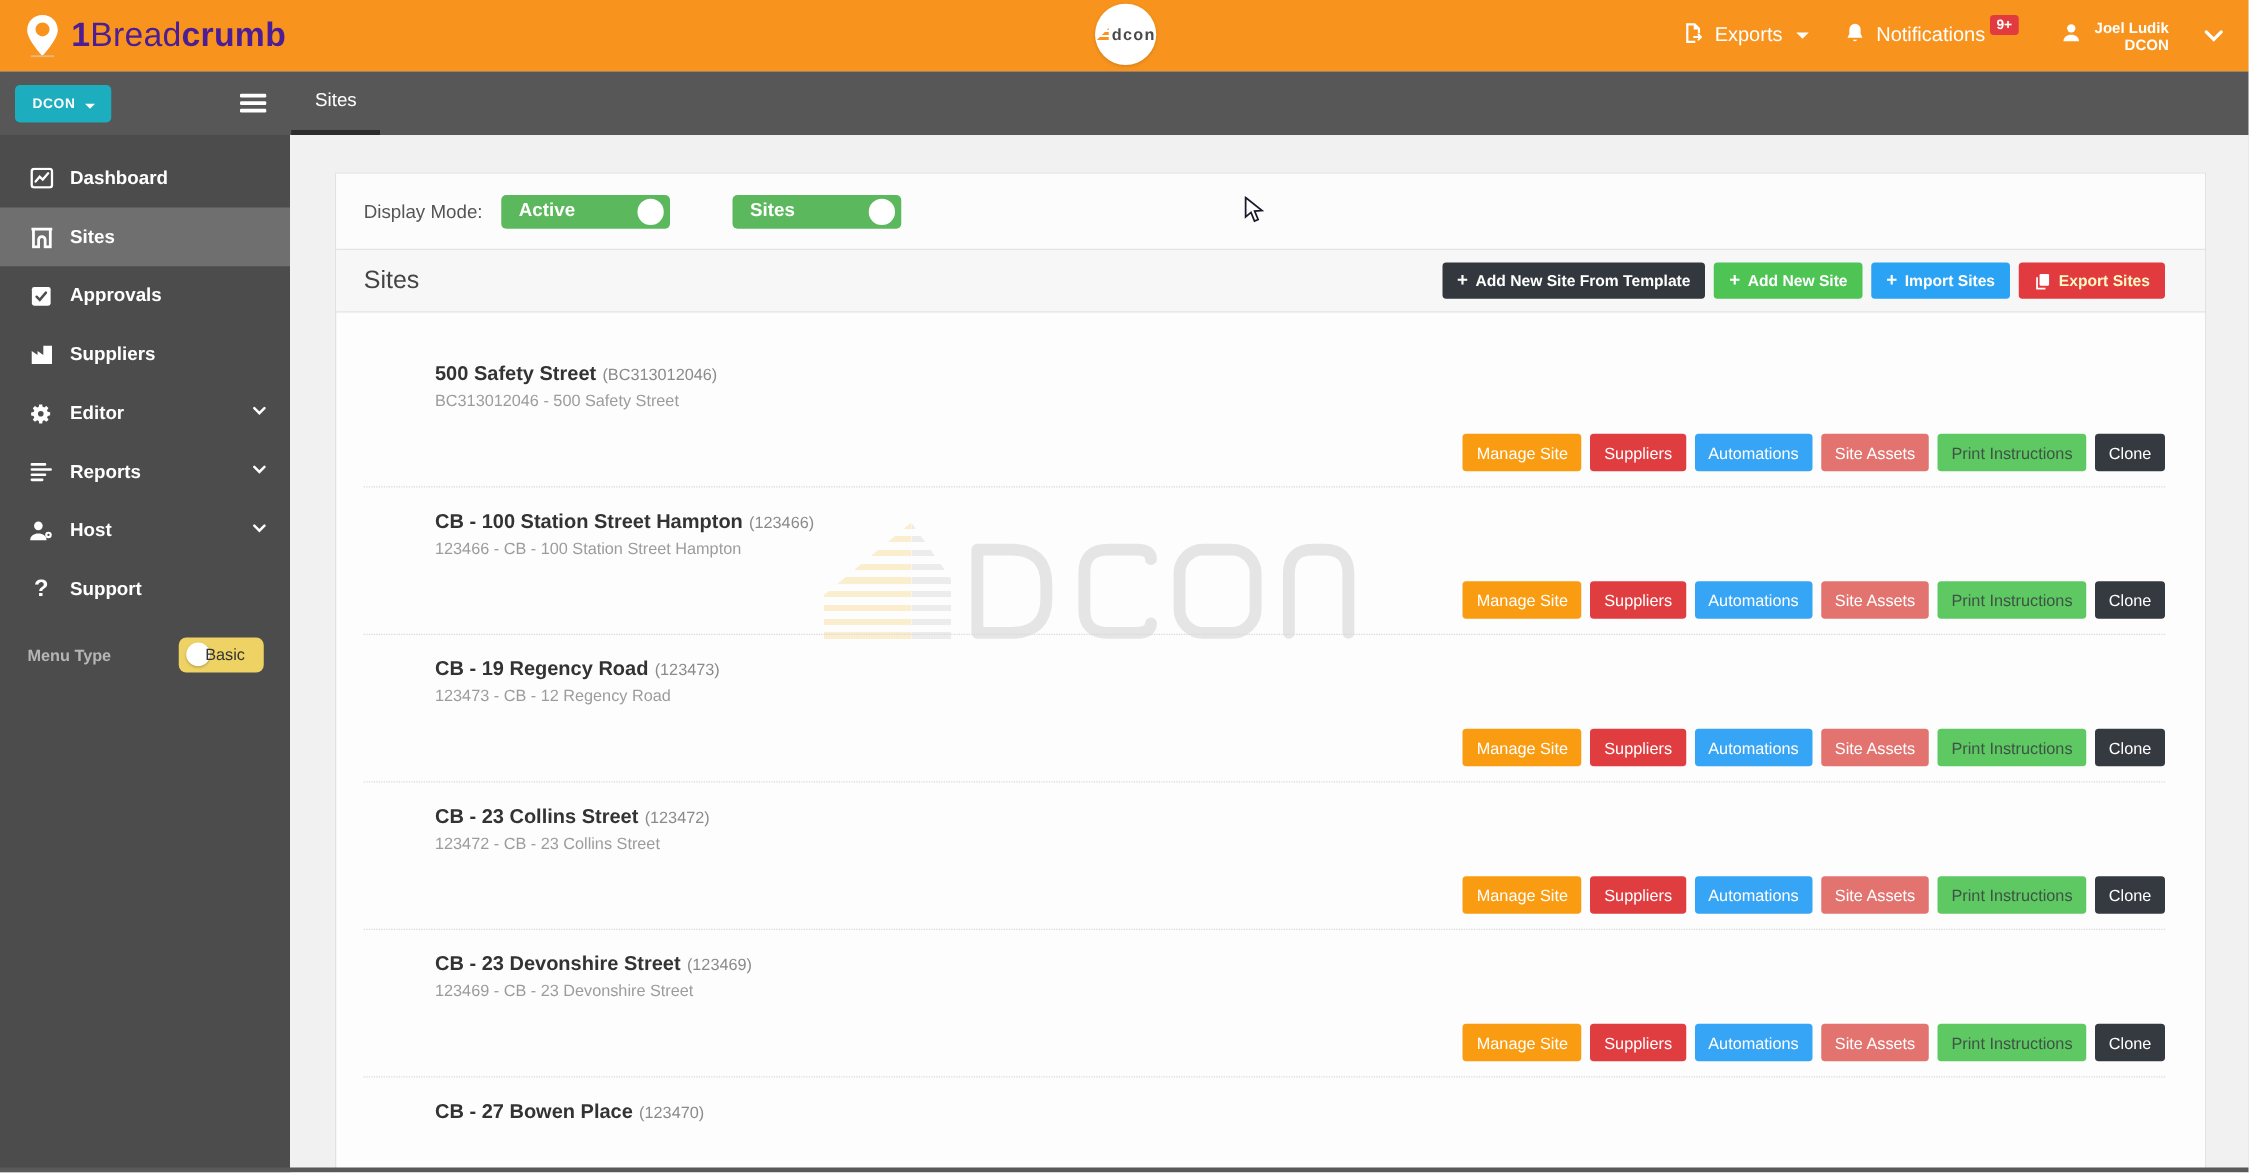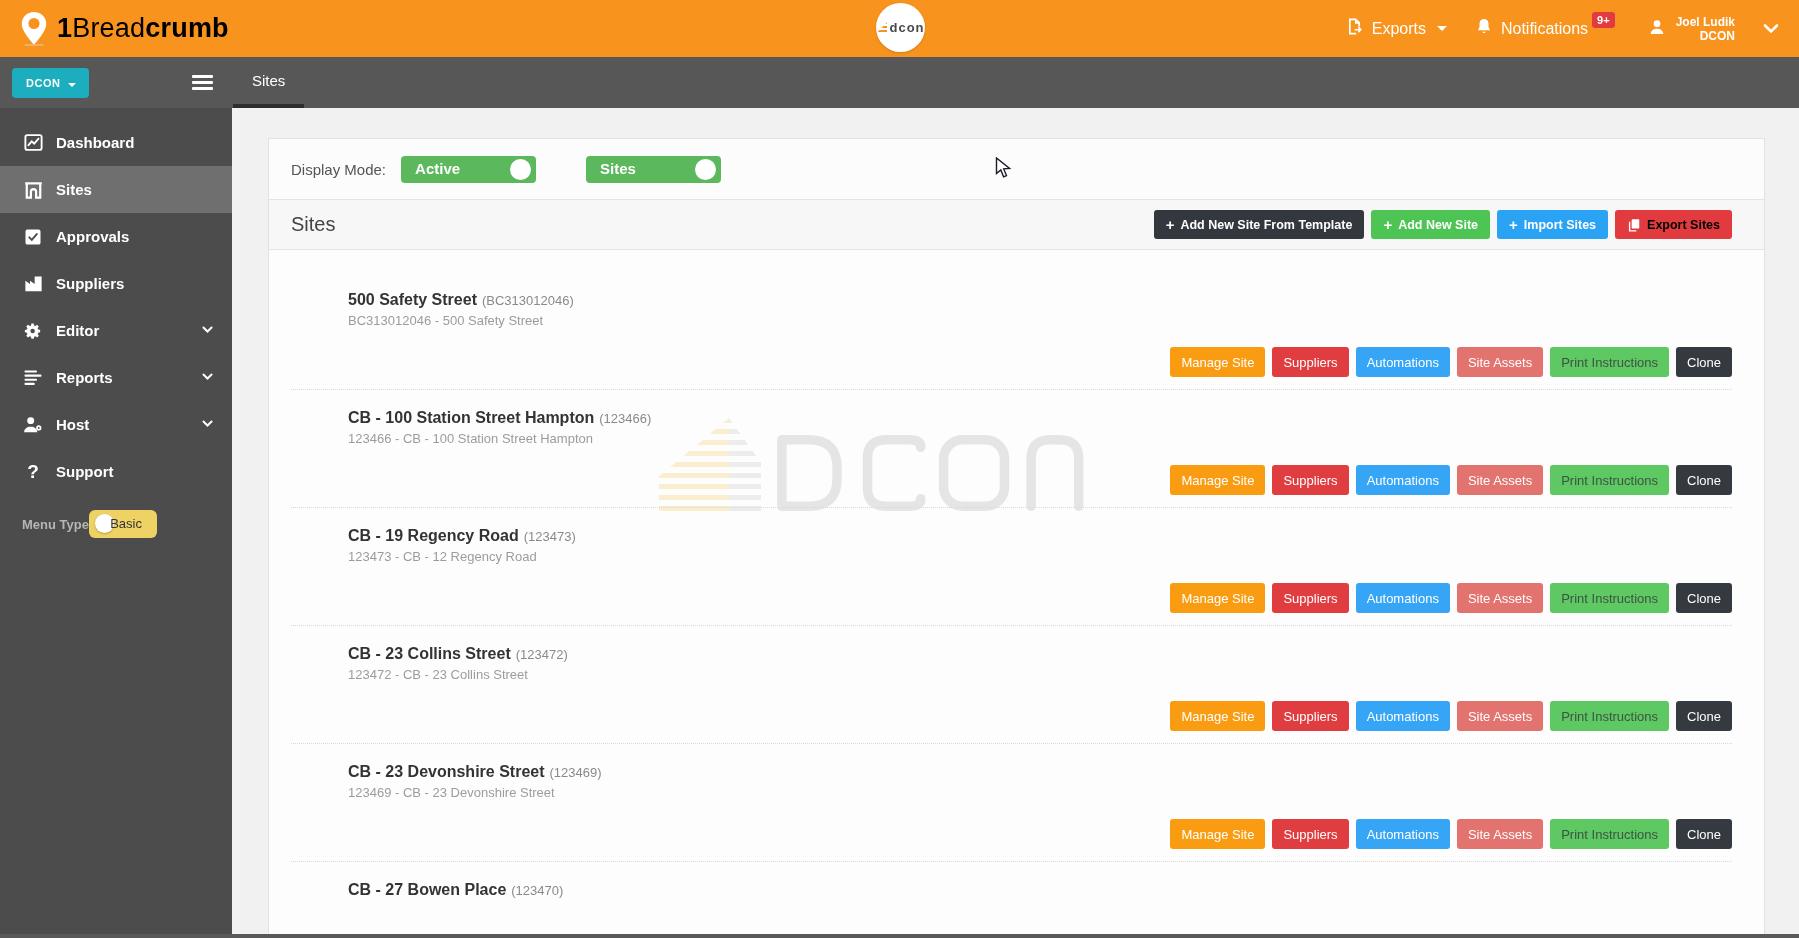--- a/index.html
+++ b/index.html
@@ -3,21 +3,21 @@
 <meta charset="utf-8">
 <style>
   html,body{margin:0;padding:0;background:#ddd;}
   *{box-sizing:border-box;font-family:"Liberation Sans","DejaVu Sans",sans-serif;}
   .app{position:relative;width:1799px;height:938px;overflow:hidden;background:var(--content_bg,#f1f1f1);}
 
   
   .header{position:relative;height:57px;background:var(--header_bg,#f8941d);display:flex;align-items:center;padding:0 20px;z-index:20;}
   .brand{display:flex;align-items:center;gap:9px;cursor:pointer;}
   .brand-pin svg{display:block;}
-  .brand-text{color:#000000;font-size:27px;letter-spacing:.2px;}
+  .brand-text{color:#4c1d95;font-size:27px;letter-spacing:.2px;}
   .brand-text b{font-weight:700;}
   .brand-text .mid{font-weight:400;}
   .badge-circle{position:absolute;left:876px;top:3px;width:49px;height:49px;background:#fff;border-radius:50%;display:flex;align-items:center;justify-content:center;gap:2px;box-shadow:0 1px 3px rgba(0,0,0,.15);}
   .badge-mark{width:11px;height:11px;clip-path:polygon(100% 0,100% 100%,0 100%);background:repeating-linear-gradient(to bottom,#f8941d 0 2px,rgba(0,0,0,0) 2px 4px);}
   .badge-text{font-size:13px;font-weight:700;color:#4a4a4a;letter-spacing:1px;}
   .header-right{margin-left:auto;display:flex;align-items:center;gap:28px;color:#fff;}
   .hdr-item{display:flex;align-items:center;gap:8px;font-size:16px;cursor:pointer;position:relative;}
   .caret{width:0;height:0;border-left:5px solid transparent;border-right:5px solid transparent;border-top:5px solid #fff;margin-left:3px;}
   .notif-badge{position:relative;top:-9px;left:-4px;background:var(--badge_red,#e23b3f);color:#fff;font-size:11px;font-weight:700;padding:2px 5px;border-radius:3px;}
   .hdr-user{display:flex;align-items:center;gap:9px;cursor:pointer;}
@@ -36,22 +36,22 @@
   .body-row{display:flex;height:830px;}
   .sidebar{width:232px;background:var(--sidebar_bg,#4c4c4c);padding-top:11px;flex:none;}
   .side-item{height:47px;display:flex;align-items:center;padding:0 18px 0 22px;color:#fff;font-size:15px;font-weight:700;cursor:pointer;}
   .side-item.active{background:var(--sidebar_active_bg,#6f6f6f);}
   .side-icon{width:22px;height:20px;margin-right:12px;display:flex;align-items:center;justify-content:center;}
   .side-icon svg{display:block;}
   .side-icon .qmark{font-size:19px;font-weight:700;}
   .side-chevron{margin-left:auto;display:none;}
   .side-item.expandable .side-chevron{display:block;}
   .menu-type-row{margin-top:15px;display:flex;align-items:center;padding-left:22px;}
-  .menu-type-label{color:#b5b5b5;font-size:13px;font-weight:700;}
-  .menu-toggle{position:relative;width:68px;height:28px;background:var(--menu_toggle_yellow,#eed263);border-radius:6px;cursor:pointer;}
+  .menu-type-label{color:#b5b5b5;font-size:13px;font-weight:700;margin-right:15px;}
+  .menu-toggle{position:relative;width:68px;height:28px;background:var(--menu_toggle_yellow,#eed263);border-radius:6px;cursor:pointer;margin-left:39px;}
   .menu-toggle .knob{position:absolute;left:6px;top:4px;width:19px;height:19px;background:#fff;border-radius:50%;box-shadow:0 1px 2px rgba(0,0,0,.25);}
   .menu-toggle .mt-label{position:absolute;right:15px;top:6px;font-size:13px;color:#333;}
 
   
   .main{flex:1;position:relative;padding:30px 34px 0 36px;overflow:hidden;}
   .card{background:#fdfdfd;border:1px solid #e2e2e2;height:880px;position:relative;}
   .display-row{height:61px;display:flex;align-items:center;padding:0 22px;border-bottom:1px solid #e4e4e4;background:#fcfcfc;}
   .display-label{font-size:15px;color:#555;margin-right:15px;}
   .gtoggle{position:relative;width:135px;height:27px;background:var(--toggle_green,#5cb85c);border-radius:4px;cursor:pointer;}
   .gtoggle .glabel{position:absolute;left:14px;top:4px;color:#fff;font-size:15px;font-weight:700;}
@@ -286,21 +286,21 @@
     <span class="tb-label">Add New Site From Template</span>
   </button>
               <button class="tbtn" style="background: rgb(78, 196, 85); color: rgb(255, 255, 255);">
     <span class="tb-ic">+</span>
     <span class="tb-label">Add New Site</span>
   </button>
               <button class="tbtn" style="background: rgb(42, 163, 244); color: rgb(255, 255, 255);">
     <span class="tb-ic">+</span>
     <span class="tb-label">Import Sites</span>
   </button>
-              <button class="tbtn" style="background: rgb(226, 59, 63); color: #000000;">
+              <button class="tbtn" style="background: rgb(226, 59, 63); color: #fef9c3;">
     <span class="tb-ic">
                   <svg width="14" height="14" viewBox="0 0 24 24">
                     <rect x="8" y="2" width="13" height="16" rx="1.5" fill="#fff"></rect>
                     <path d="M4.5 6.5V22H16" fill="none" stroke="#fff" stroke-width="2.4"></path>
                   </svg>
                 </span>
     <span class="tb-label">Export Sites</span>
   </button>
             </div>
         </div>

